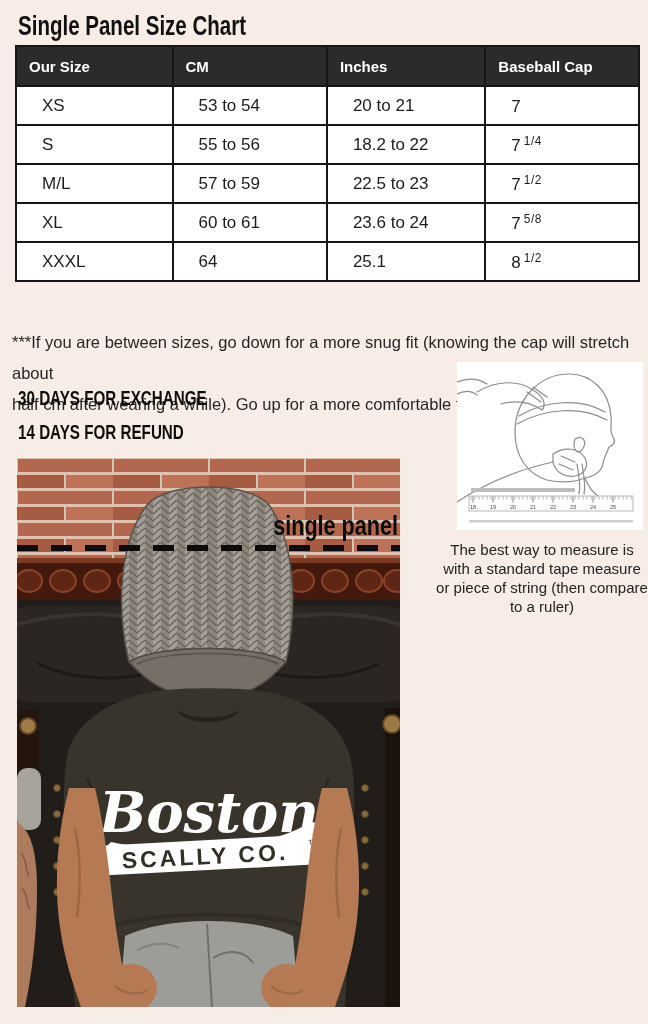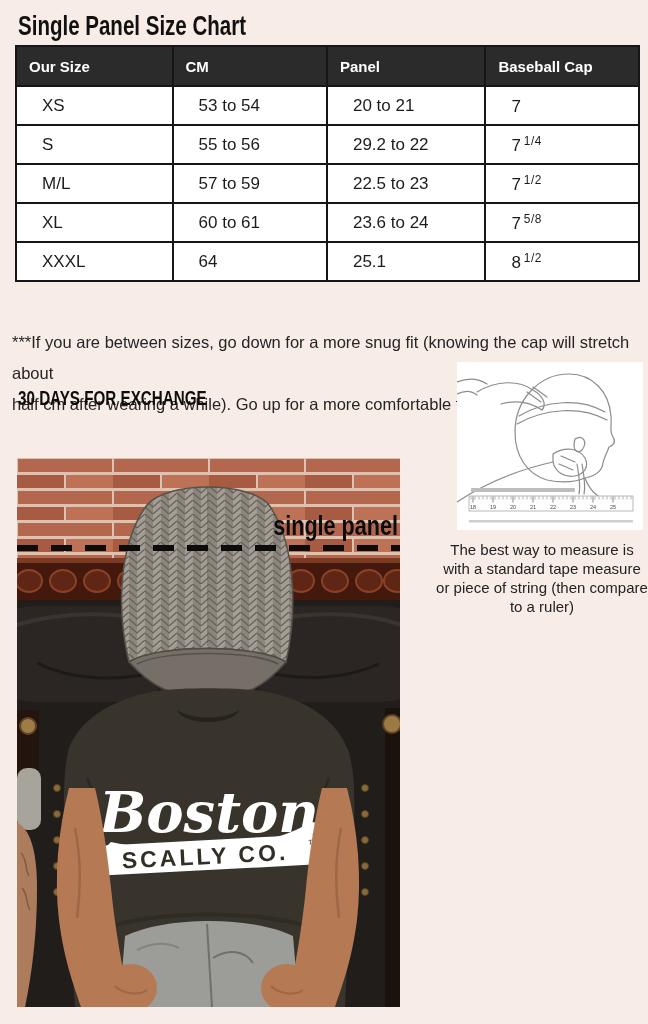--- a/index.html
+++ b/index.html
@@ -118,35 +118,35 @@
     <colgroup>
       <col style="width:157px">
         <col style="width:155px">
         <col style="width:159px">
         <col style="width:154px">
     </colgroup>
     <thead>
       <tr>
         <th>Our Size</th>
         <th>CM</th>
-        <th>Panel</th>
+        <th>Inches</th>
         <th>Baseball Cap</th>
       </tr>
     </thead>
     <tbody>
       <tr>
         <td>XS</td>
         <td>53 to 54</td>
         <td>20 to 21</td>
         <td class="cap-cell"><span>7</span><sup></sup></td>
       </tr>
       <tr>
         <td>S</td>
         <td>55 to 56</td>
-        <td>29.2 to 22</td>
+        <td>18.2 to 22</td>
         <td class="cap-cell"><span>7</span><sup>1/4</sup></td>
       </tr>
       <tr>
         <td>M/L</td>
         <td>57 to 59</td>
         <td>22.5 to 23</td>
         <td class="cap-cell"><span>7</span><sup>1/2</sup></td>
       </tr>
       <tr>
         <td>XL</td>
@@ -163,20 +163,23 @@
     </tbody>
   </table>
 
   <div class="note">
     <span>***If you are between sizes, go down for a more snug fit (knowing the cap will stretch about</span><br>
     <span>half cm after wearing a while). Go up for a more comfortable fit.</span>
   </div>
 
   <div class="days-exchange">
     <span class="condensed">30 DAYS FOR EXCHANGE</span>
+  </div>
+  <div class="days-refund">
+    <span class="condensed">14 DAYS FOR REFUND</span>
   </div>
 
   <div class="diagram-box">
     <svg width="186" height="168" viewBox="0 0 186 168">
       <g stroke="#8c8c8c" stroke-width="1.2" fill="none" stroke-linecap="round">
 
         <path d="M 90,118 C 70,112 58,94 58,70 C 58,38 82,12 112,12 C 136,12 152,30 154,54 C 155,64 152,70 156,75 C 159,80 157,83 152,85 C 150,91 147,95 146,101 C 145,109 138,114 128,116 C 118,120 104,121 90,118 Z"></path>
 
         <path d="M 118,77 C 126,72 131,80 125,88 C 120,93 115,88 118,77"></path>
 

